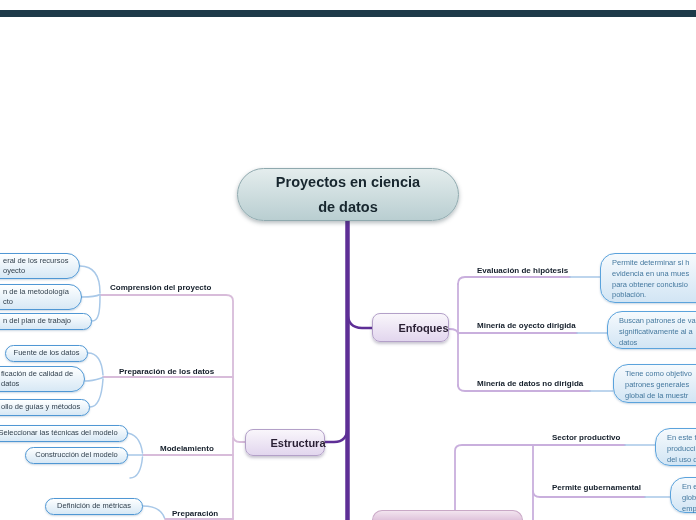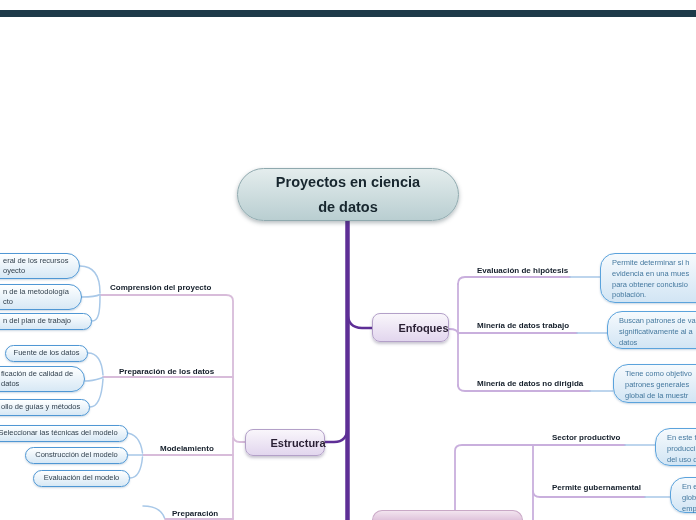--- a/index.html
+++ b/index.html
@@ -98,40 +98,40 @@
   <div class="abs bnode" style="left:245px;top:429px;width:80px;height:27px;">Estructura</div>
   <div class="abs bnode" style="left:372px;top:313px;width:77px;height:29px;">Enfoques</div>
   <div class="abs pnode" style="left:372px;top:510px;width:151px;height:10px;"></div>
 
   <div class="abs blabel" style="left:110px;top:283px;">Comprensión del proyecto</div>
   <div class="abs blabel" style="left:119px;top:367px;">Preparación de los datos</div>
   <div class="abs blabel" style="left:160px;top:444px;">Modelamiento</div>
   <div class="abs blabel" style="left:172px;top:509px;">Preparación</div>
 
   <div class="abs blabel" style="left:477px;top:266px;">Evaluación de hipótesis</div>
-  <div class="abs blabel" style="left:477px;top:321px;">Minería de datos trabajo</div>
+  <div class="abs blabel" style="left:477px;top:321px;">Minería de oyecto dirigida</div>
   <div class="abs blabel" style="left:477px;top:379px;">Minería de datos no dirigida</div>
   <div class="abs blabel" style="left:552px;top:433px;">Sector productivo</div>
   <div class="abs blabel" style="left:552px;top:483px;">Permite gubernamental</div>
 
   <div class="abs pill cut" style="left:-68px;top:253px;width:148px;height:26px;padding-left:70px;">eral de los recursos
 oyecto</div>
   <div class="abs pill cut" style="left:-68px;top:284px;width:150px;height:26px;padding-left:70px;">n de la metodología
 cto</div>
   <div class="abs pill cut" style="left:-62px;top:313px;width:154px;height:17px;padding-left:64px;">n del plan de trabajo</div>
 
   <div class="abs pill center" style="left:5px;top:345px;width:83px;height:17px;">Fuente de los datos</div>
   <div class="abs pill cut" style="left:-70px;top:366px;width:155px;height:26px;padding-left:70px;">ficación de calidad de
 datos</div>
   <div class="abs pill cut" style="left:-64px;top:399px;width:154px;height:17px;padding-left:64px;">ollo de guías y métodos</div>
 
   <div class="abs pill center" style="left:-12px;top:425px;width:140px;height:17px;">Seleccionar las técnicas del modelo</div>
   <div class="abs pill center" style="left:25px;top:447px;width:103px;height:17px;">Construcción del modelo</div>
-  <div class="abs pill center" style="left:33px;top:470px;width:97px;height:17px;">Evaluación del modelo</div>
 
+  <div class="abs pill center" style="left:45px;top:498px;width:98px;height:17px;">Definición de métricas</div>
 
   <div class="abs bubble" style="left:600px;top:253px;width:115px;height:50px;">Permite determinar si h
 evidencia en una mues
 para obtener conclusio
 población.</div>
   <div class="abs bubble" style="left:607px;top:311px;width:108px;height:38px;">Buscan patrones de va
 significativamente al a
 datos</div>
   <div class="abs bubble" style="left:613px;top:364px;width:102px;height:39px;">Tiene como objetivo
 patrones generales

